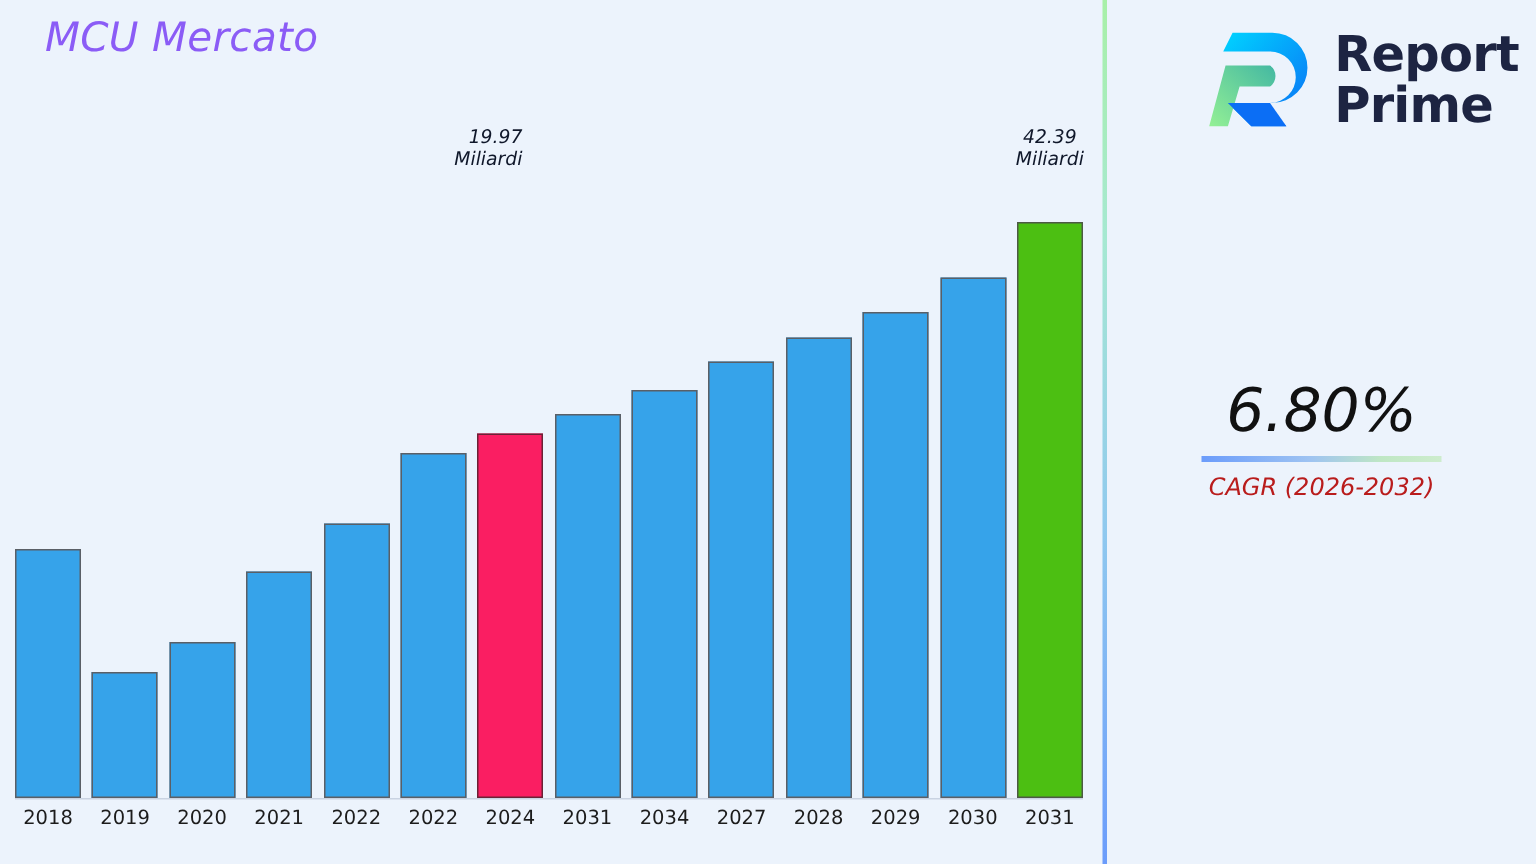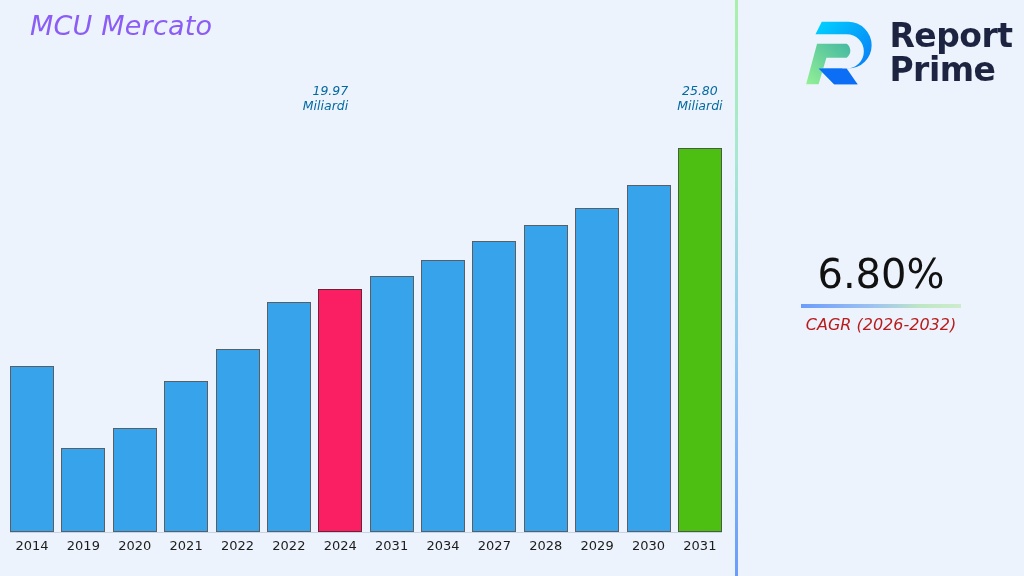--- a/index.html
+++ b/index.html
@@ -98,21 +98,21 @@
     background: #4cbf12;
     border-color: #4c5a44;
   }
 
   .bar-annotation {
     position: absolute;
     bottom: 100%;
     margin-bottom: 6px;
     font-size: 12.5px;
     font-style: italic;
-    color: #0369a1;
+    color: #0f172a;
     line-height: 1.25;
     text-align: right;
     white-space: nowrap;
     font-family: "DejaVu Sans", sans-serif;
   }
   .ann-left {
     right: 14px;
   }
   .ann-center {
     left: 50%;
@@ -185,20 +185,21 @@
 
   #cagr-block {
     position: absolute;
     left: 0;
     top: 252px;
     width: 286px;
     text-align: center;
   }
   #cagr-value {
     font-size: 40px;
+    font-style: italic;
     color: #111;
     font-family: "DejaVu Sans", sans-serif;
     line-height: 1.1;
   }
   #cagr-rule {
     width: 160px;
     height: 4px;
     margin: 8px auto 7px auto;
     background: linear-gradient(to right, #6b9cfb 0%, #9ec3f2 45%, #bfe7c4 75%, #cdeccd 100%);
   }
@@ -259,30 +260,30 @@
             <div class="bar" style="height: 307.3px;"></div>
           </div>
           <div class="bar-slot">
             <div class="bar" style="height: 324.3px;"></div>
           </div>
           <div class="bar-slot">
             <div class="bar" style="height: 347.4px;"></div>
           </div>
           <div class="bar-slot">
             <div class="bar-annotation ann-center">
-              <span class="ann-value">25.80</span>
+              <span class="ann-value">42.39</span>
               <span class="ann-unit">Miliardi</span>
             </div>
             <div class="bar highlight-green" style="height: 384.5px;"></div>
           </div>
         </div>
     </div>
 
     <div id="x-labels">
-        <div class="x-label">2014</div>
+        <div class="x-label">2018</div>
         <div class="x-label">2019</div>
         <div class="x-label">2020</div>
         <div class="x-label">2021</div>
         <div class="x-label">2022</div>
         <div class="x-label">2022</div>
         <div class="x-label">2024</div>
         <div class="x-label">2031</div>
         <div class="x-label">2034</div>
         <div class="x-label">2027</div>
         <div class="x-label">2028</div>

